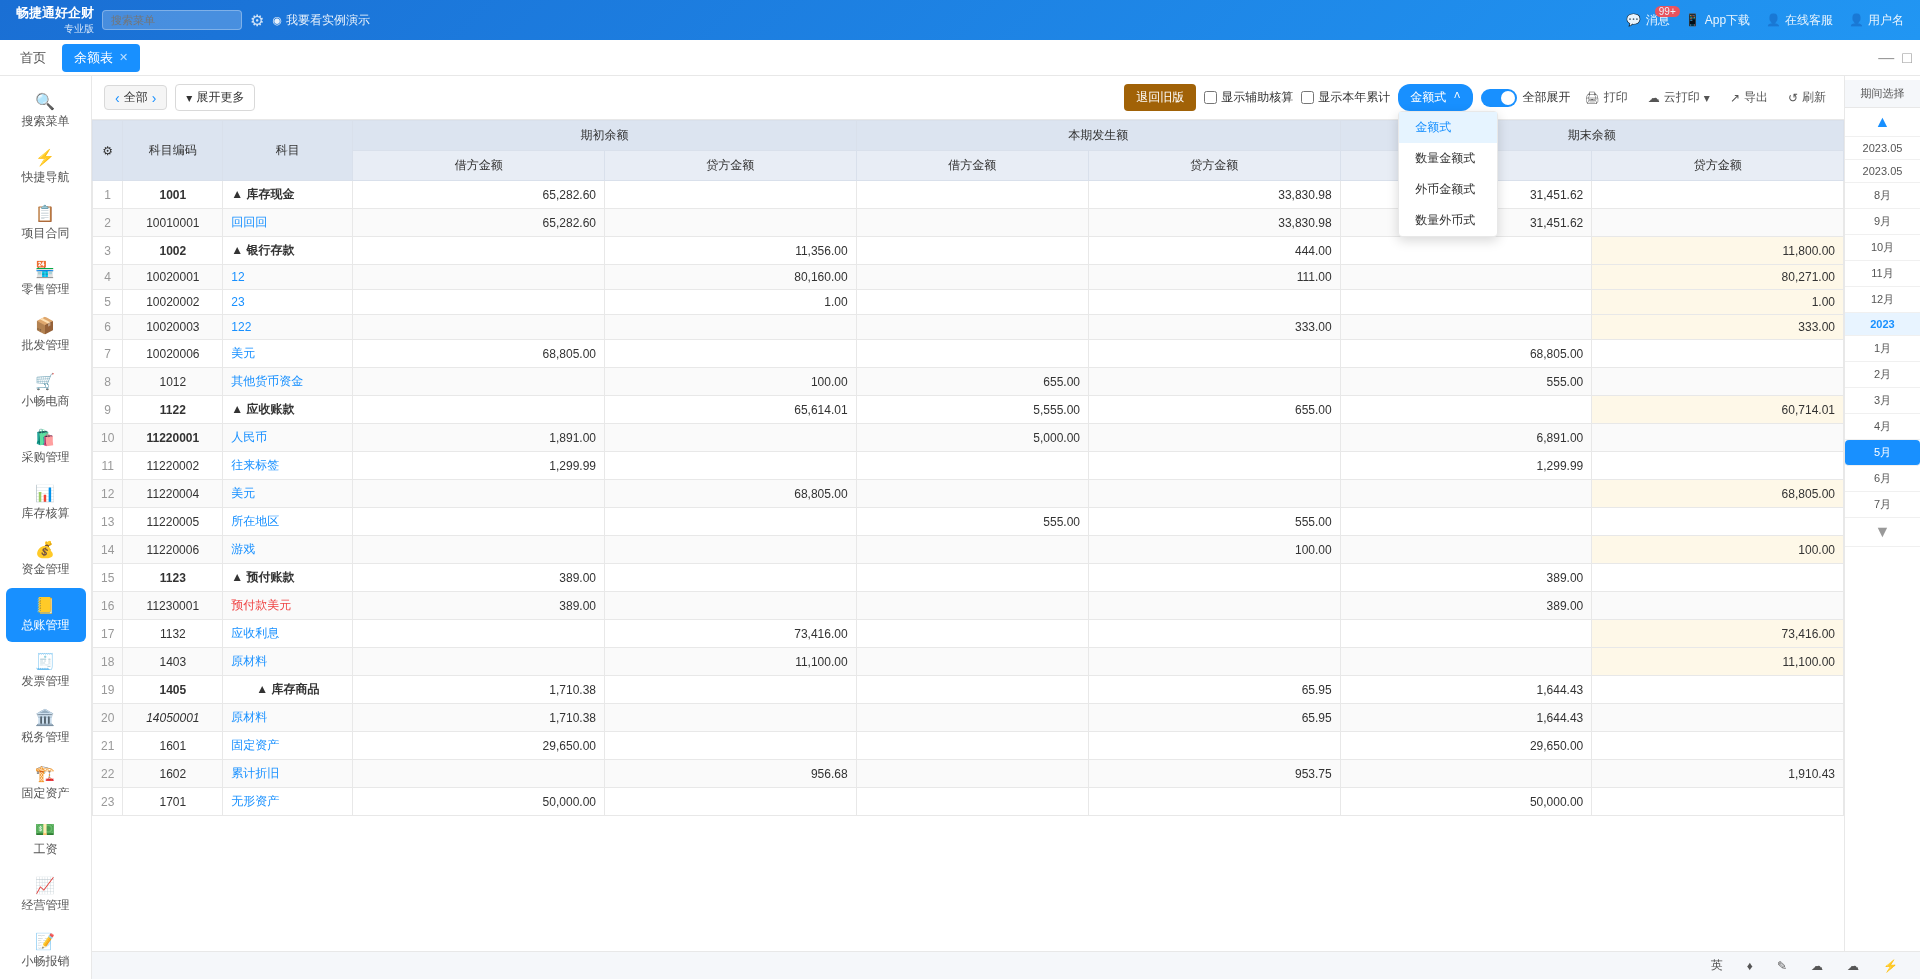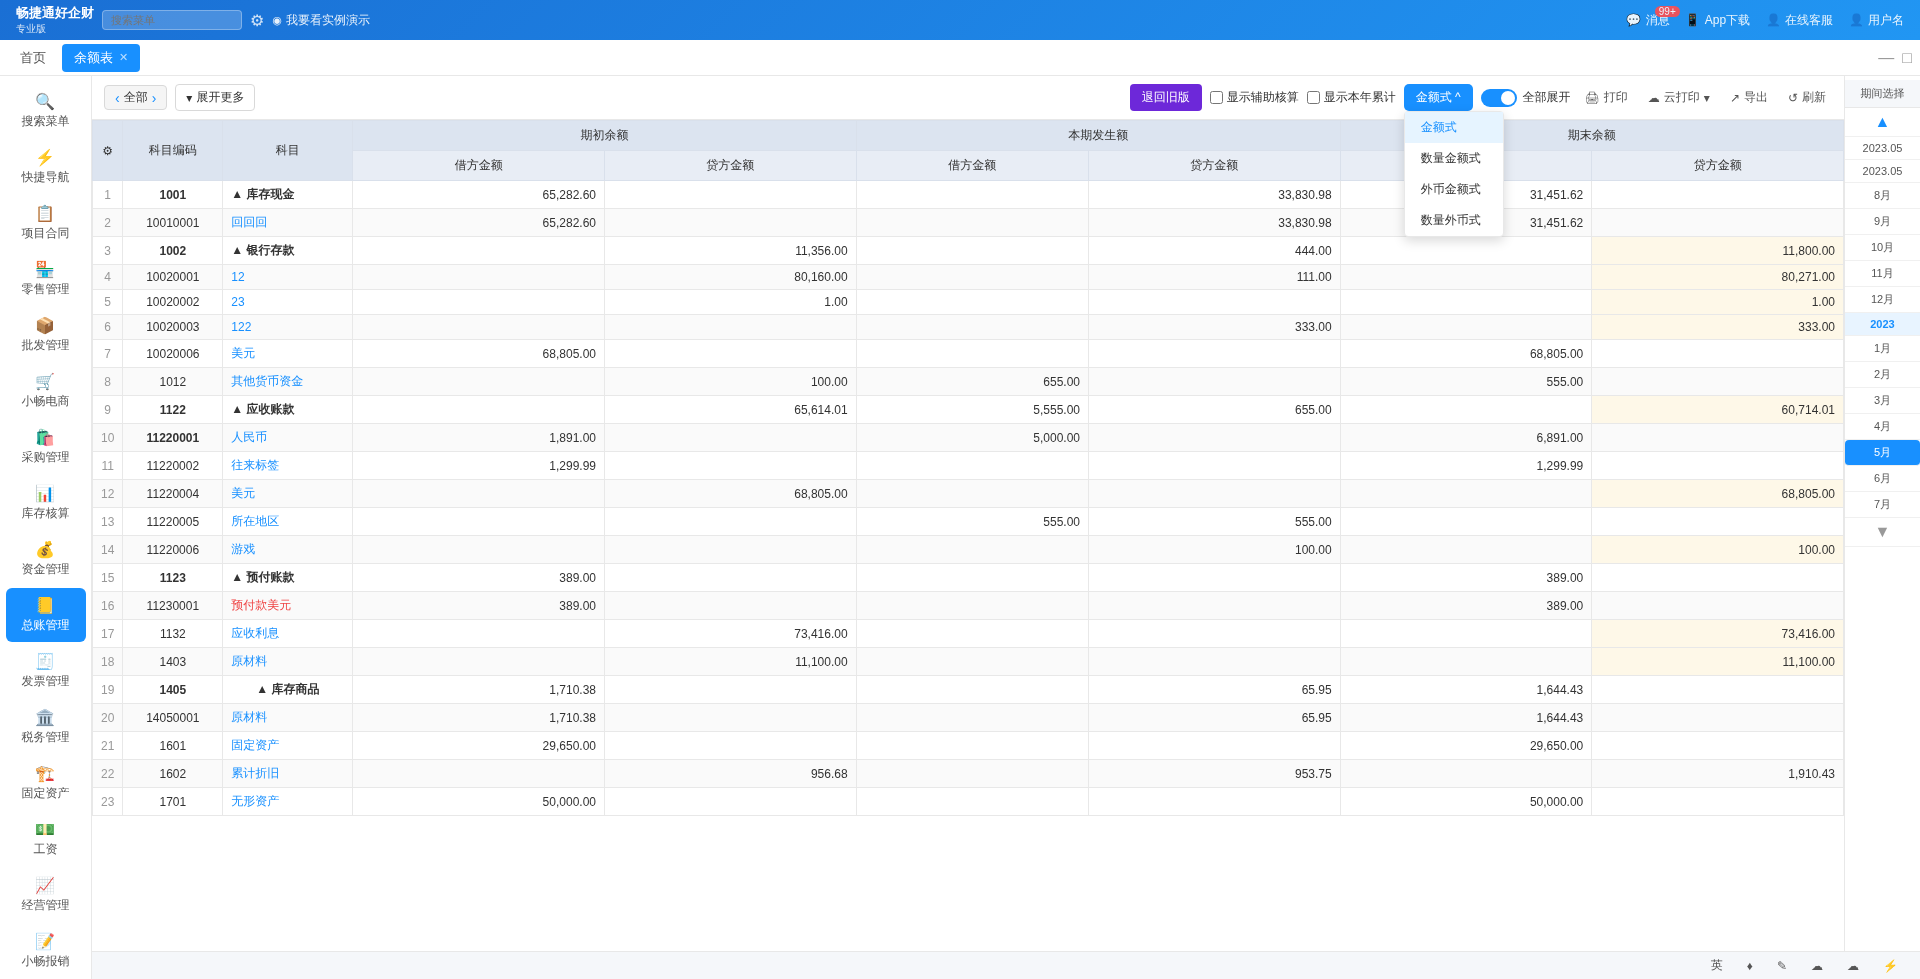--- a/index.html
+++ b/index.html
@@ -10,21 +10,21 @@
       height: 40px;
       background: linear-gradient(135deg, #1a6fd4, #2196F3);
       display: flex;
       align-items: center;
       padding: 0 16px;
       color: white;
       justify-content: space-between;
     }
     .top-bar-left { display: flex; align-items: center; gap: 8px; }
     .top-bar-logo { font-size: 13px; font-weight: bold; }
-    .top-bar-logo-sub { font-size: 10px; opacity: 0.8; }
+    .top-bar-logo-sub { font-size: 10px; opacity: 0.8; text-align: right; }
     .top-bar-logo-wrap { display: flex; flex-direction: column; }
     .top-bar-search {
       background: rgba(255,255,255,0.2);
       border: 1px solid rgba(255,255,255,0.3);
       border-radius: 4px;
       color: white;
       padding: 3px 8px;
       font-size: 11px;
       width: 140px;
     }
@@ -138,21 +138,21 @@
       gap: 4px;
       border: 1px solid #d9d9d9;
       border-radius: 4px;
       padding: 4px 10px;
       font-size: 12px;
       cursor: pointer;
       background: white;
     }
 
     .btn-primary {
-      background: #6d28d9;
+      background: #a16207;
       color: white;
       border: none;
       border-radius: 4px;
       padding: 5px 12px;
       font-size: 12px;
       cursor: pointer;
     }
 
     .checkbox-label {
       display: flex;
@@ -163,25 +163,26 @@
     }
     .checkbox-label input { cursor: pointer; }
 
     .dropdown-btn {
       display: flex;
       align-items: center;
       gap: 4px;
       background: #1890ff;
       color: white;
       border: none;
-      border-radius: 5px;
+      border-radius: 12px;
       padding: 5px 12px;
       font-size: 12px;
       cursor: pointer;
       position: relative;
+      font-family: Liberation Mono, monospace;
     }
 
     .toggle-wrap {
       display: flex;
       align-items: center;
       gap: 6px;
       font-size: 12px;
     }
     .toggle {
       width: 36px;
@@ -733,21 +734,21 @@
     <td style="text-align:center;color:#333;font-weight:bold;cursor:pointer;">▲ 库存商品</td>
     <td class="num">1,710.38</td>
     <td class="num"></td>
     <td class="num"></td>
     <td class="num">65.95</td>
     <td class="num">1,644.43</td>
     <td class="num" style="color:inherit"></td>
   </tr>
             <tr class="row-even">
     <td style="text-align:center;color:#999;">20</td>
-    <td style="text-align:center;font-weight:normal;">14050001</td>
+    <td style="text-align:center;font-weight:normal;font-style:italic;">14050001</td>
     <td style="text-align:left;color:#1890ff;font-weight:normal;cursor:pointer;">原材料</td>
     <td class="num">1,710.38</td>
     <td class="num"></td>
     <td class="num"></td>
     <td class="num">65.95</td>
     <td class="num">1,644.43</td>
     <td class="num" style="color:inherit"></td>
   </tr>
             <tr class="row-odd">
     <td style="text-align:center;color:#999;">21</td>

